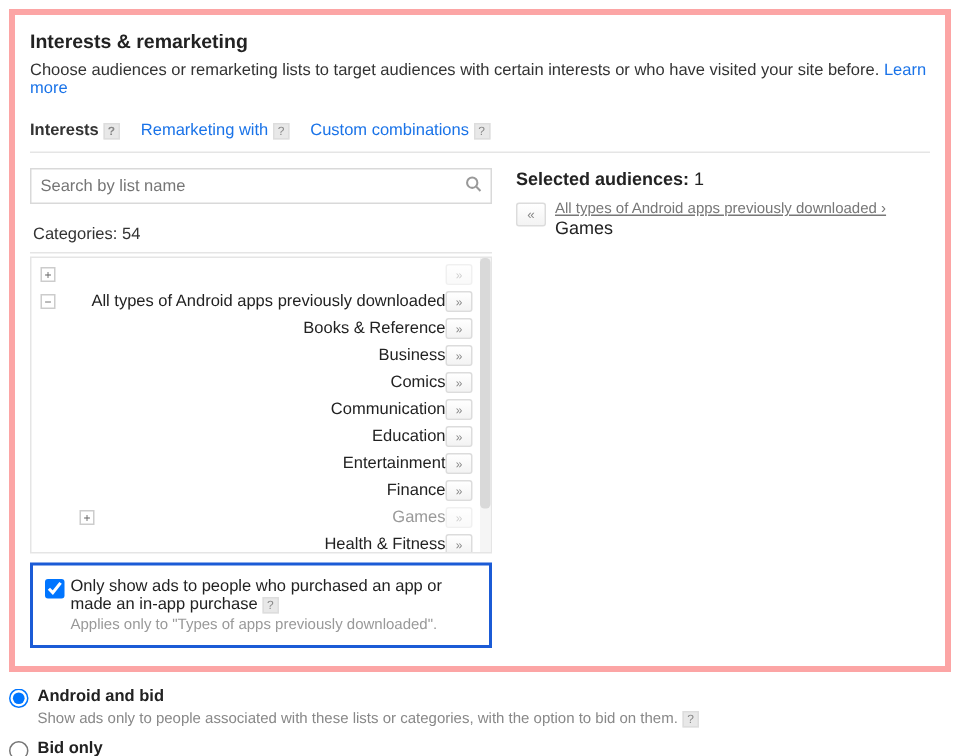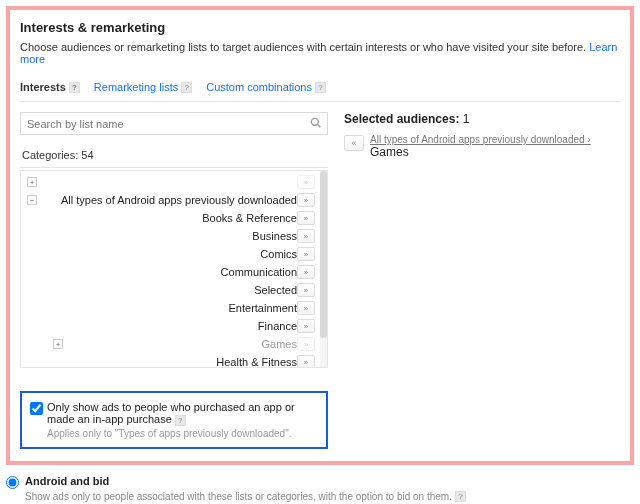--- a/index.html
+++ b/index.html
@@ -144,21 +144,21 @@
     justify-content: center;
     cursor: pointer;
   }
   .add-btn.faded { opacity: 0.4; }
   .lvl1 { padding-left: 6px; }
   .lvl2 { padding-left: 32px; }
   .faded-top .row-label { color: #bbb; font-size: 10px; }
 
   .highlight-box {
     border: 2px solid #1b5bd6;
-    margin-top: 23px;
+    margin-top: 6px;
     padding: 8px 8px 8px 8px;
     font-size: 11px;
   }
   .highlight-box .line1 {
     display: flex;
     align-items: flex-start;
     gap: 4px;
   }
   .highlight-box input[type=checkbox] { margin-top: 1px; cursor: pointer; }
   .highlight-box .applies {
@@ -228,21 +228,21 @@
     <span>Choose audiences or remarketing lists to target audiences with certain interests or who have visited your site before.</span>
     <a>Learn more</a>
   </div>
 
   <div class="tabs">
     <div class="tab active">
       <span>Interests</span>
       <span class="help">?</span>
     </div>
     <div class="tab">
-      <span>Remarketing lists</span>
+      <span>Remarketing with</span>
       <span class="help">?</span>
     </div>
     <div class="tab">
       <span>Custom combinations</span>
       <span class="help">?</span>
     </div>
   </div>
 
   <div class="main-row">
     <div class="left-col">
@@ -287,21 +287,21 @@
                 <span class="row-label">Comics</span>
                 <span class="add-btn">»</span>
               </div>
               <div class="tree-row lvl2">
                 <span class="toggle-placeholder"></span>
                 <span class="row-label">Communication</span>
                 <span class="add-btn">»</span>
               </div>
               <div class="tree-row lvl2">
                 <span class="toggle-placeholder"></span>
-                <span class="row-label">Selected</span>
+                <span class="row-label">Education</span>
                 <span class="add-btn">»</span>
               </div>
               <div class="tree-row lvl2">
                 <span class="toggle-placeholder"></span>
                 <span class="row-label">Entertainment</span>
                 <span class="add-btn">»</span>
               </div>
               <div class="tree-row lvl2">
                 <span class="toggle-placeholder"></span>
                 <span class="row-label">Finance</span>

